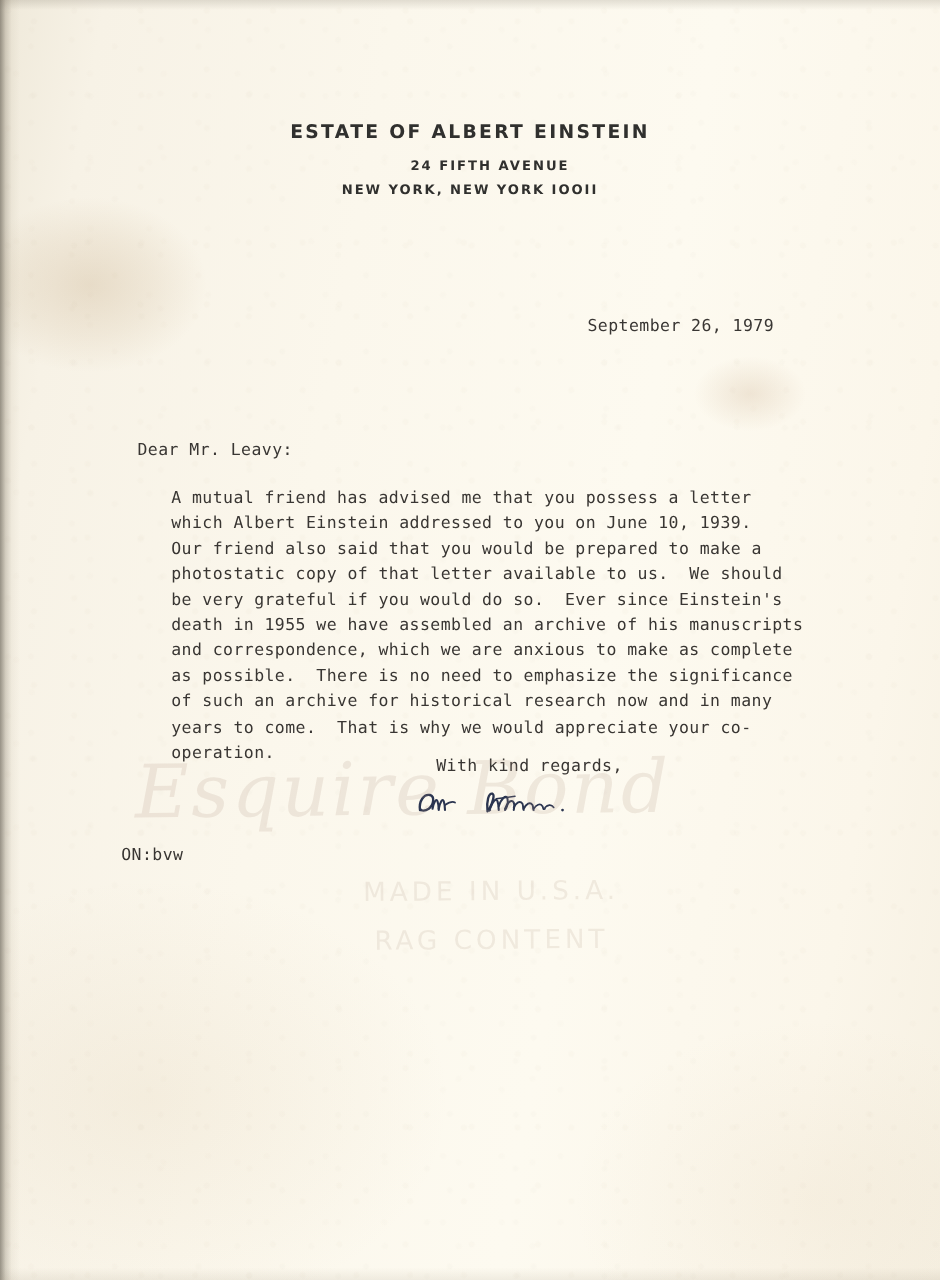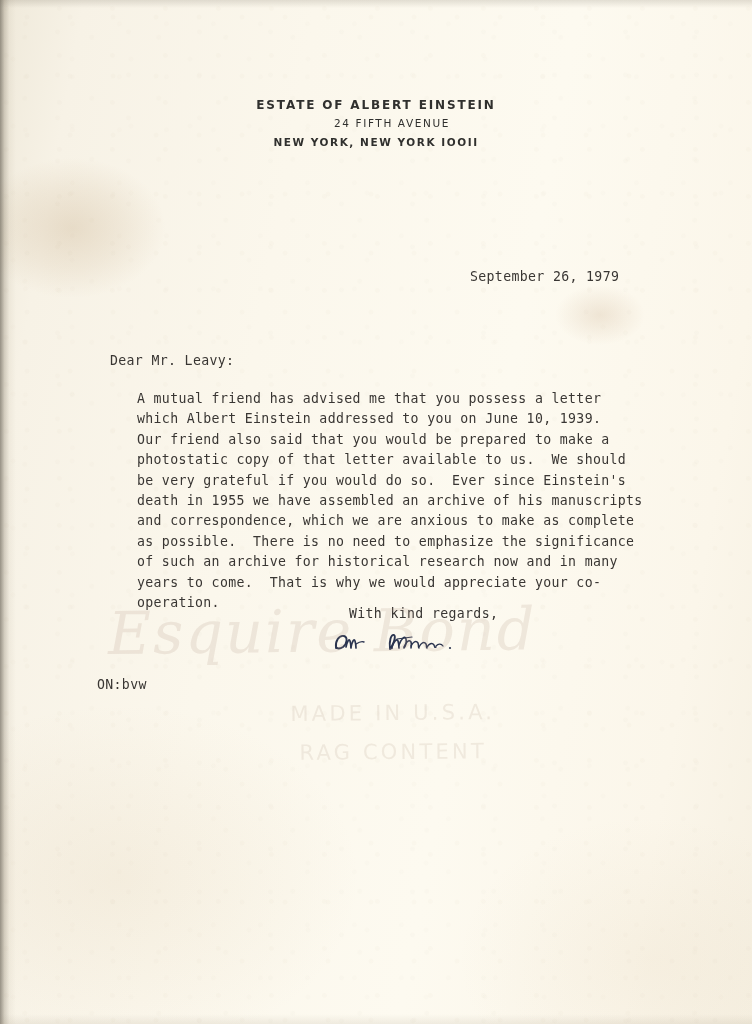--- a/index.html
+++ b/index.html
@@ -70,31 +70,31 @@
   .letterhead {
     position: absolute;
     left: 0;
     right: 0;
     top: 97px;
     text-align: center;
     font-family: "DejaVu Sans", "Liberation Sans", sans-serif;
     color: #30302e;
   }
   .lh-line1 {
-    font-size: 12px;
+    font-size: 15px;
     font-weight: 700;
     letter-spacing: 1.85px;
     line-height: 16px;
   }
   .lh-line2 {
     font-size: 10.5px;
-    font-weight: 400;
+    font-weight: 700;
     letter-spacing: 1.6px;
     line-height: 17px;
-    margin-top: 2px;
+    margin-top: 12px;
     padding-left: 32px;
   }
   .lh-line3 {
     font-size: 10.5px;
     font-weight: 700;
     letter-spacing: 1.55px;
     line-height: 17px;
     margin-top: 2px;
   }
 
@@ -110,21 +110,21 @@
     white-space: pre;
   }
 
   .recipient {
     left: 97px;
     top: 229px;
   }
 
   .date {
     left: 470px;
-    top: 267px;
+    top: 252px;
   }
 
   .salutation {
     left: 97px;
     top: 351px;
     padding-left: 13px;
   }
 
   .body {
     left: 97px;

